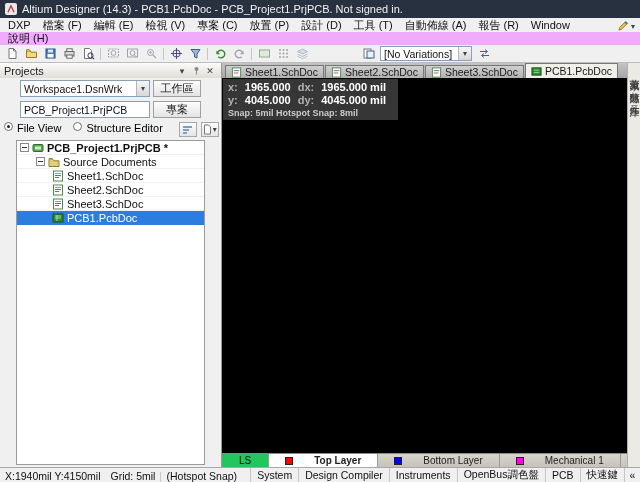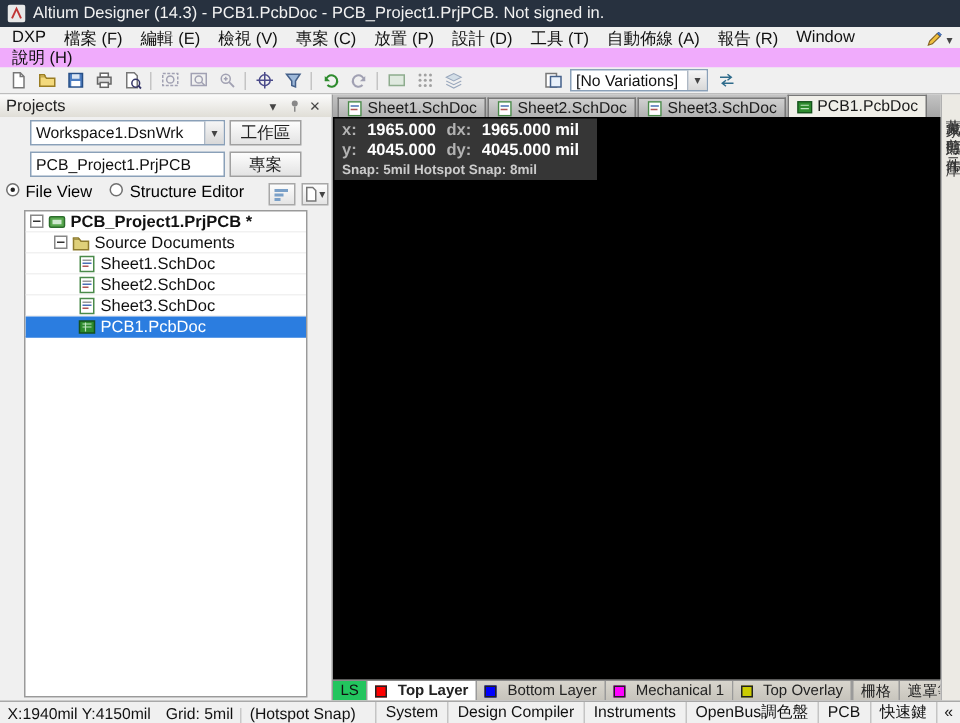--- a/index.html
+++ b/index.html
@@ -68,22 +68,22 @@
   .dicon{width:11px;height:11px;display:flex;flex:none}
 
   .canvas{flex:1;background:#000;position:relative;min-height:0}
   .hud{position:absolute;left:1px;top:1px;background:rgba(66,66,66,.82);padding:2px 12px 2px 5px}
   .hud-grid{display:grid;grid-template-columns:auto auto auto auto;column-gap:7px;font-size:11px;font-weight:bold;line-height:13px}
   .hl{color:#b2b2b2}
   .hv{color:#fff}
   .hud-snap{font-size:9px;font-weight:bold;color:#cbcbcb;margin-top:1px}
 
   .layerbar{height:14px;background:#cfccc4;display:flex;align-items:stretch;font-size:10px;border-top:1px solid #8a8a8a;flex:none;overflow:hidden}
-  .ls-btn{display:flex;align-items:center;padding:0 5px;border-right:1px solid #999;background:#22c55e;color:#111}
-  .layer-tab{display:flex;align-items:center;gap:7px;padding:0 5px;border-right:1px solid #9a9a9a;color:#222;background:linear-gradient(#d8d5cd,#c6c3bb);white-space:nowrap}
+  .ls-btn{display:flex;align-items:center;padding:0 17px;border-right:1px solid #999;background:#22c55e;color:#111}
+  .layer-tab{display:flex;align-items:center;gap:21px;padding:0 16px;border-right:1px solid #9a9a9a;color:#222;background:linear-gradient(#d8d5cd,#c6c3bb);white-space:nowrap}
   .layer-tab.active{background:#fff;font-weight:bold}
   .sw{width:8px;height:8px;border:1px solid #222;flex:none}
   .layer-sp{flex:1}
   .layer-btn{display:flex;align-items:center;padding:0 5px;border-left:1px solid #9a9a9a;color:#222;background:linear-gradient(#dad7cf,#c8c5bd);white-space:nowrap}
 
   
   .rightstrip{width:13px;background:#eceae4;border-left:1px solid #b0b0b0;display:flex;flex-direction:column;align-items:center;padding-top:3px;flex:none}
   .vtab{writing-mode:vertical-rl;font-size:10px;color:#333;padding:5px 0;letter-spacing:1px;white-space:nowrap}
 
   

